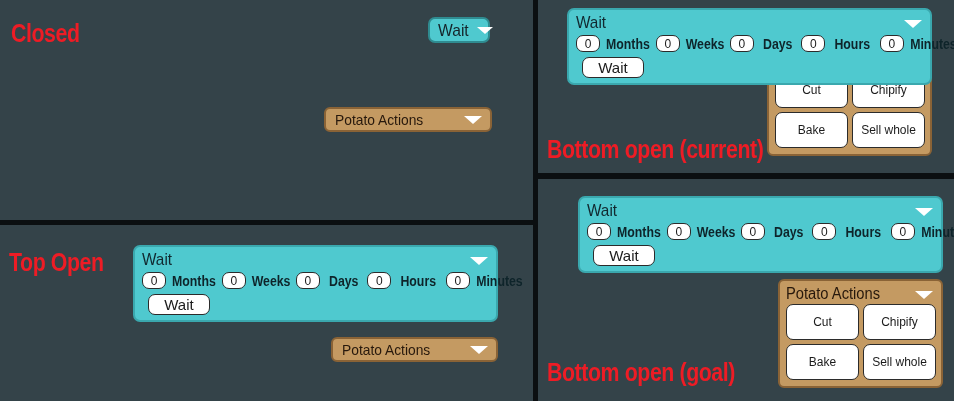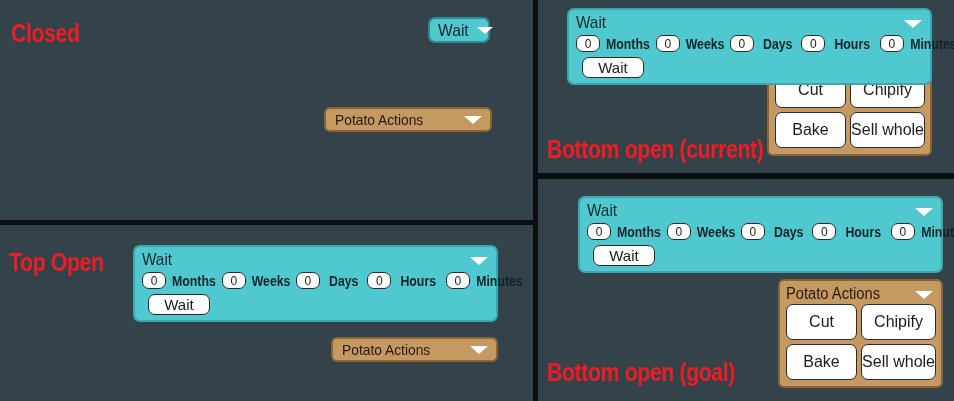--- a/index.html
+++ b/index.html
@@ -211,21 +211,21 @@
     grid-template-columns: 1fr 1fr;
     gap: 4px;
   }
   .action-btn {
     background: #ffffff;
     border: 1.5px solid #2b2b2b;
     border-radius: 7px;
     height: 36px;
     color: #1b1b1b;
     font-family: "Liberation Sans Narrow", "Liberation Sans", sans-serif;
-    font-size: 16px;
+    font-size: 12px;
     display: flex;
     align-items: center;
     justify-content: center;
     white-space: nowrap;
     transform-origin: center;
   }
 
   
   .caret {
     width: 0; height: 0;

